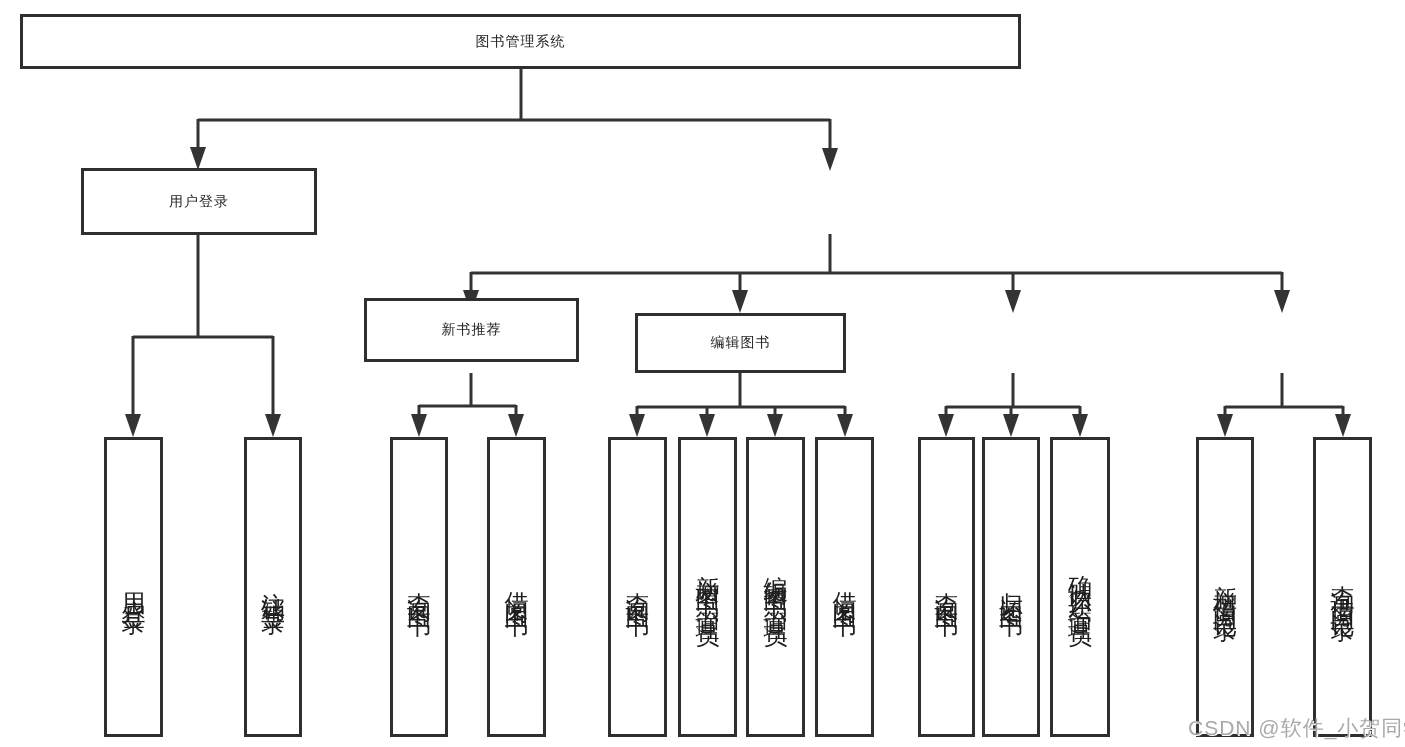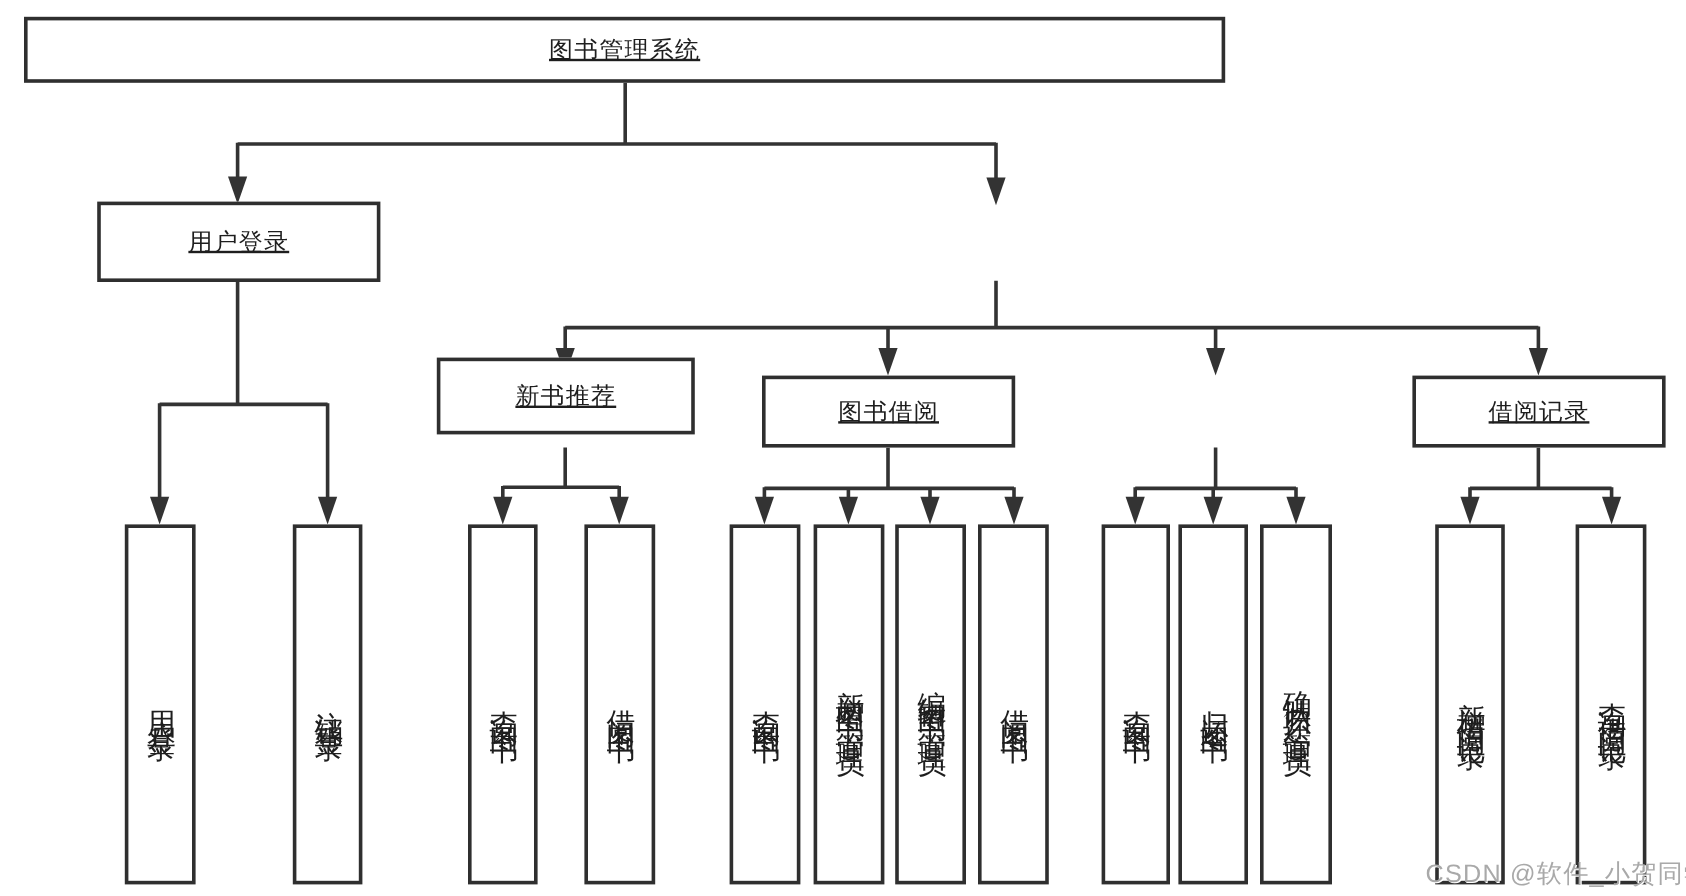--- a/index.html
+++ b/index.html
@@ -26,21 +26,21 @@
     background: #ffffff;
     border: 3px solid #2f2f2f;
     box-sizing: border-box;
     display: flex; align-items: center; justify-content: center;
     z-index: 2;
   }
   .node .lbl {
     color: #1e1e1e;
     white-space: nowrap;
   }
-  .node.h .lbl { font-size: 20px; letter-spacing: 1px; text-decoration: underline; }
+  .node.h .lbl { font-size: 14px; letter-spacing: 1px; }
   .node.v .lbl {
     writing-mode: vertical-rl;
     text-orientation: mixed;
     font-size: 24px;
     line-height: 1;
     letter-spacing: 7px;
   }
   .watermark {
     position: absolute;
     left: 1188px; top: 714px;
@@ -105,24 +105,21 @@
   </div>
 
   <div class="node h" style="left:81px;top:168px;width:236px;height:67px">
     <span class="lbl">用户登录</span>
   </div>
 
   <div class="node h" style="left:364px;top:298px;width:215px;height:64px">
     <span class="lbl">新书推荐</span>
   </div>
   <div class="node h" style="left:635px;top:313px;width:211px;height:60px">
-    <span class="lbl">图书借阅</span>
-  </div>
-  <div class="node h" style="left:1177px;top:313px;width:211px;height:60px">
-    <span class="lbl">借阅记录</span>
+    <span class="lbl">编辑图书</span>
   </div>
 
   <div class="node v" style="left:104px;top:437px;width:59px;height:300px">
     <span class="lbl">用户登录</span>
   </div>
   <div class="node v" style="left:244px;top:437px;width:58px;height:300px">
     <span class="lbl">注销登录</span>
   </div>
 
   <div class="node v" style="left:390px;top:437px;width:58px;height:300px">

